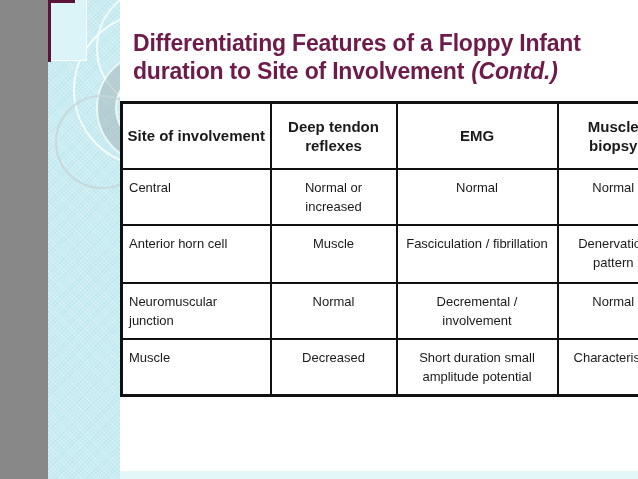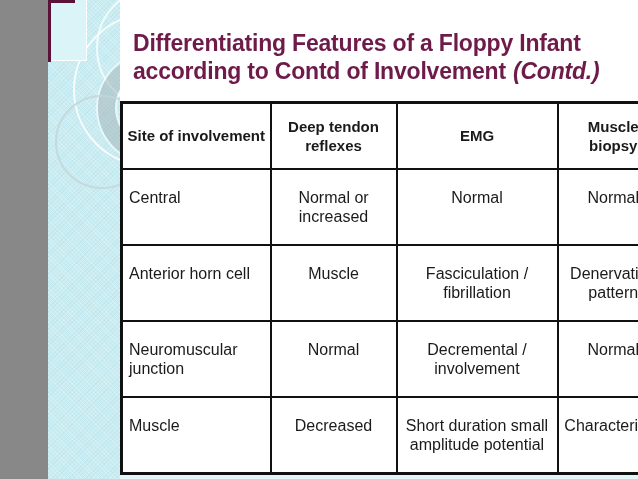--- a/index.html
+++ b/index.html
@@ -57,22 +57,22 @@
     border-collapse:collapse;table-layout:fixed;
     background:#ffffff;border:3px solid #111;
     color:#1a1a1a;
   }
   table.features th,table.features td{border:2px solid #111;}
   table.features th{
     font-size:15px;font-weight:bold;text-align:center;vertical-align:middle;
     padding:3px 4px;line-height:19px;
   }
   table.features td{
-    font-size:16px;font-weight:normal;text-align:center;vertical-align:top;
-    padding:18px 5px;line-height:19px;
+    font-size:13px;font-weight:normal;text-align:center;vertical-align:top;
+    padding:8px 5px;line-height:19px;
   }
   table.features td:first-child{text-align:left;padding-left:6px;}
   thead tr{height:66px;}
   tbody tr:nth-child(1){height:56px;}
   tbody tr:nth-child(2){height:58px;}
   tbody tr:nth-child(3){height:56px;}
   tbody tr:nth-child(4){height:48px;}
   tbody tr:nth-child(5){height:44px;}
 </style>
 </head>
@@ -87,21 +87,21 @@
     <div class="circle c3"></div>
     <div class="corner-panel"></div>
     <div class="accent-v"></div>
     <div class="accent-h"></div>
   </div>
 
   <div class="bottom-strip"></div>
 
   <div class="title">
     <span>Differentiating Features of a Floppy Infant</span><br>
-    <span>according to Contd of Involvement</span><span class="contd">(Contd.)</span>
+    <span>duration to Site of Involvement</span><span class="contd">(Contd.)</span>
   </div>
 
   <table class="features">
     <colgroup>
       <col style="width:149px">
         <col style="width:126px">
         <col style="width:161px">
         <col style="width:112px">
     </colgroup>
     <thead>

